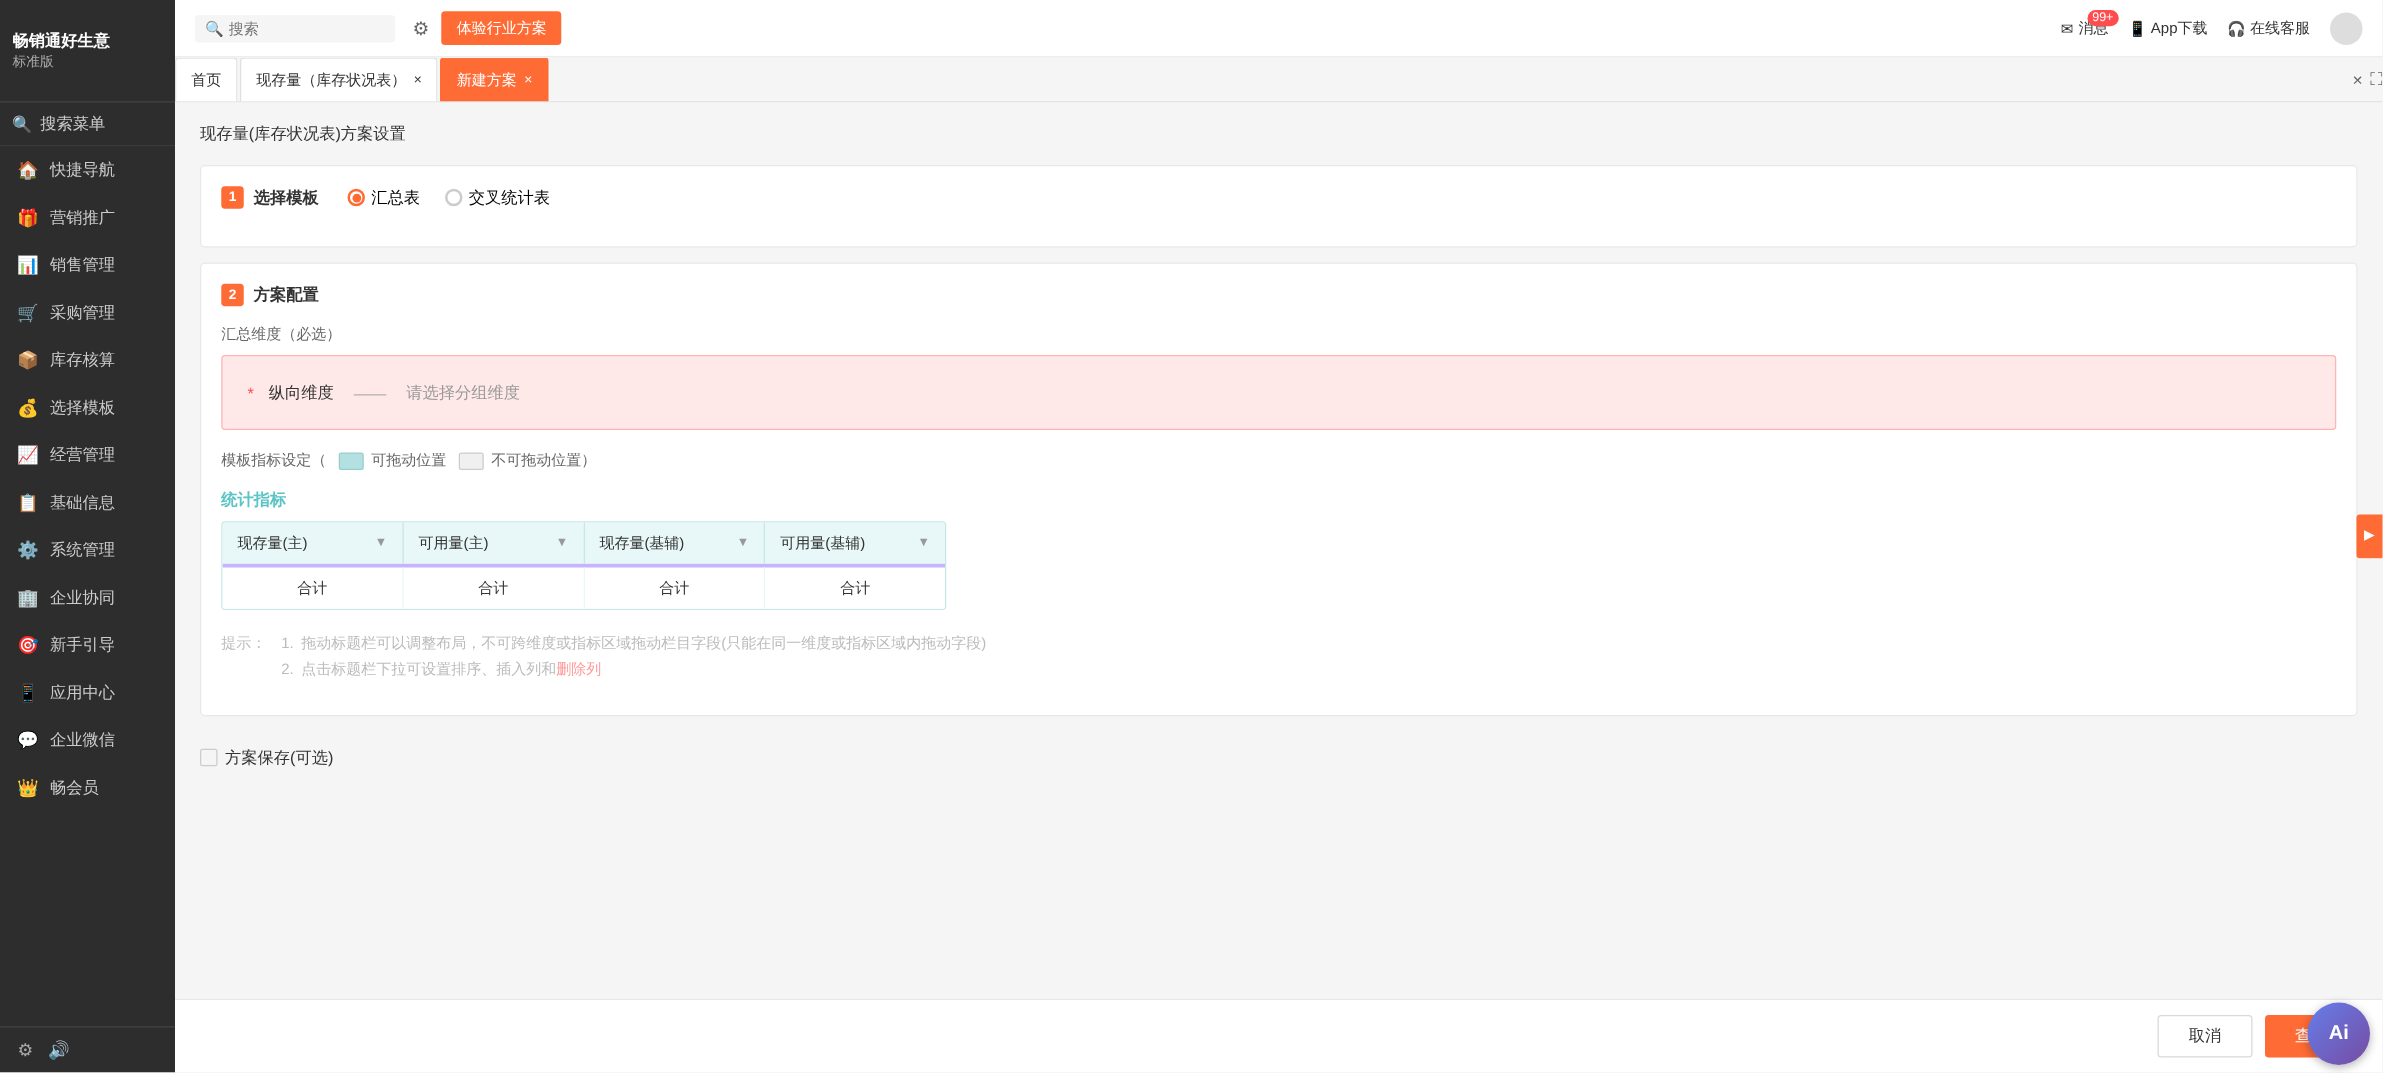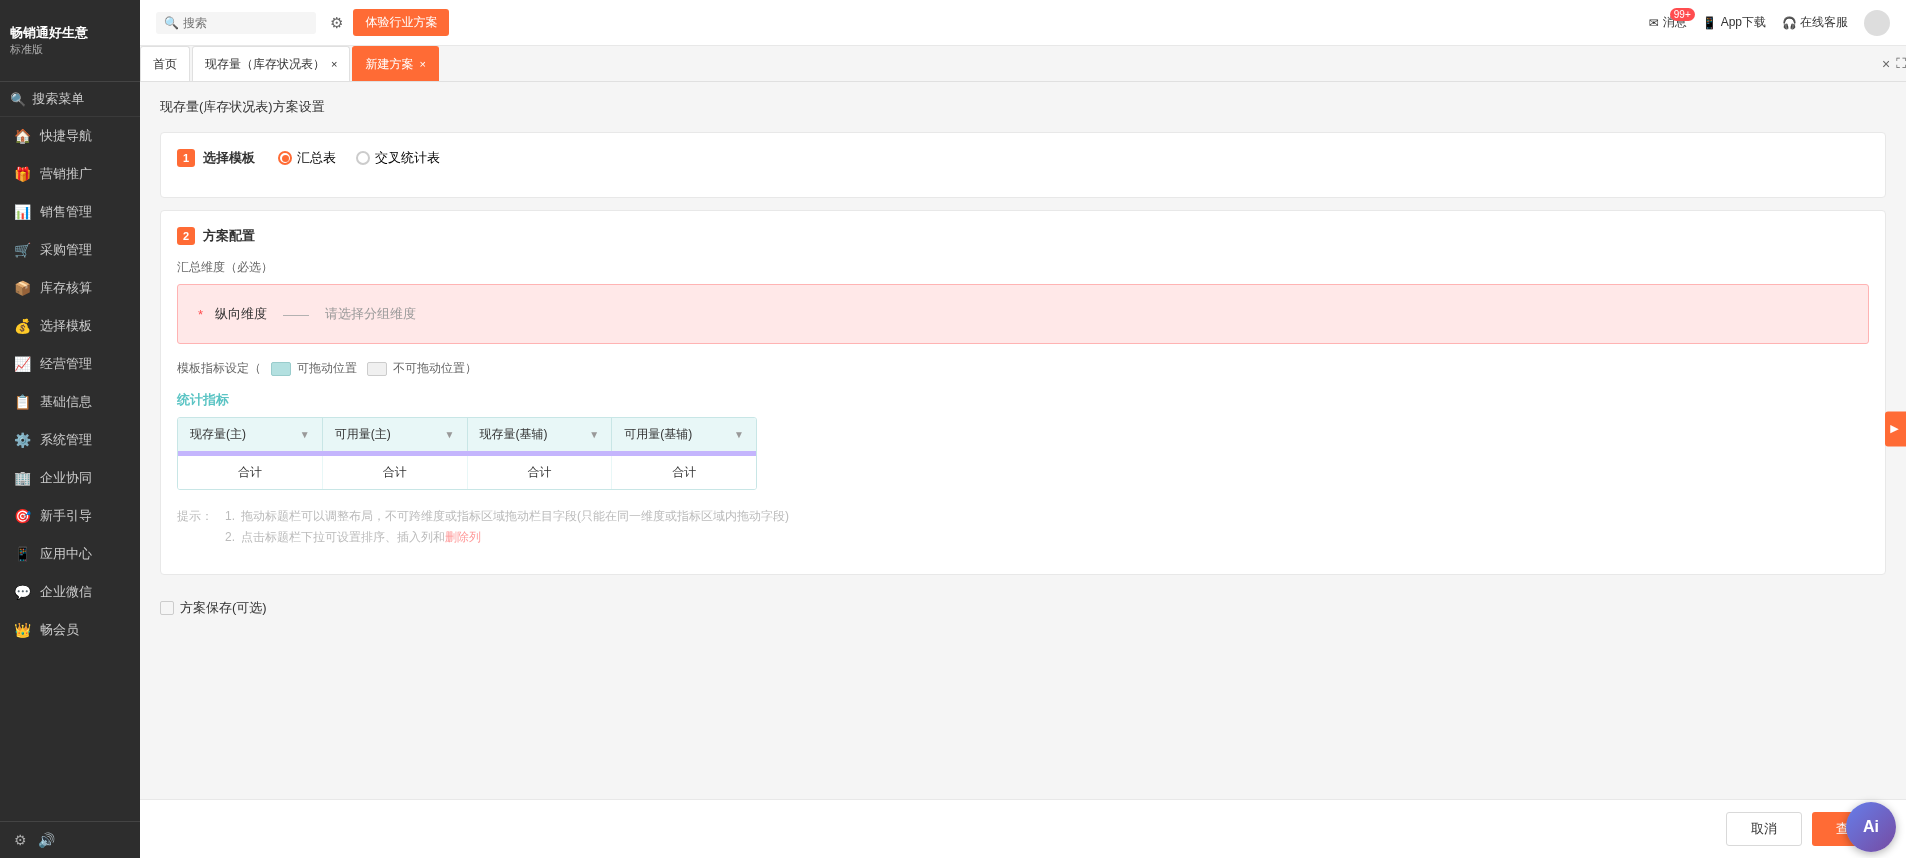--- a/index.html
+++ b/index.html
@@ -256,21 +256,21 @@
       justify-content: space-between;
       border-right: 1px solid #c8e6e6;
       font-size: 12px;
       color: #333;
       cursor: pointer;
     }
     .stats-header-cell:last-child { border-right: none; }
     .stats-header-cell .chevron { color: #999; font-size: 10px; }
     .stats-body-row {
       display: flex;
-      border-top: 5px solid #c4b5fd;
+      border-top: 3px solid #c4b5fd;
       background: #fff;
     }
     .stats-body-cell {
       flex: 1;
       padding: 8px 12px;
       border-right: 1px solid #e8f7f7;
       font-size: 12px;
       color: #333;
       text-align: center;
     }

